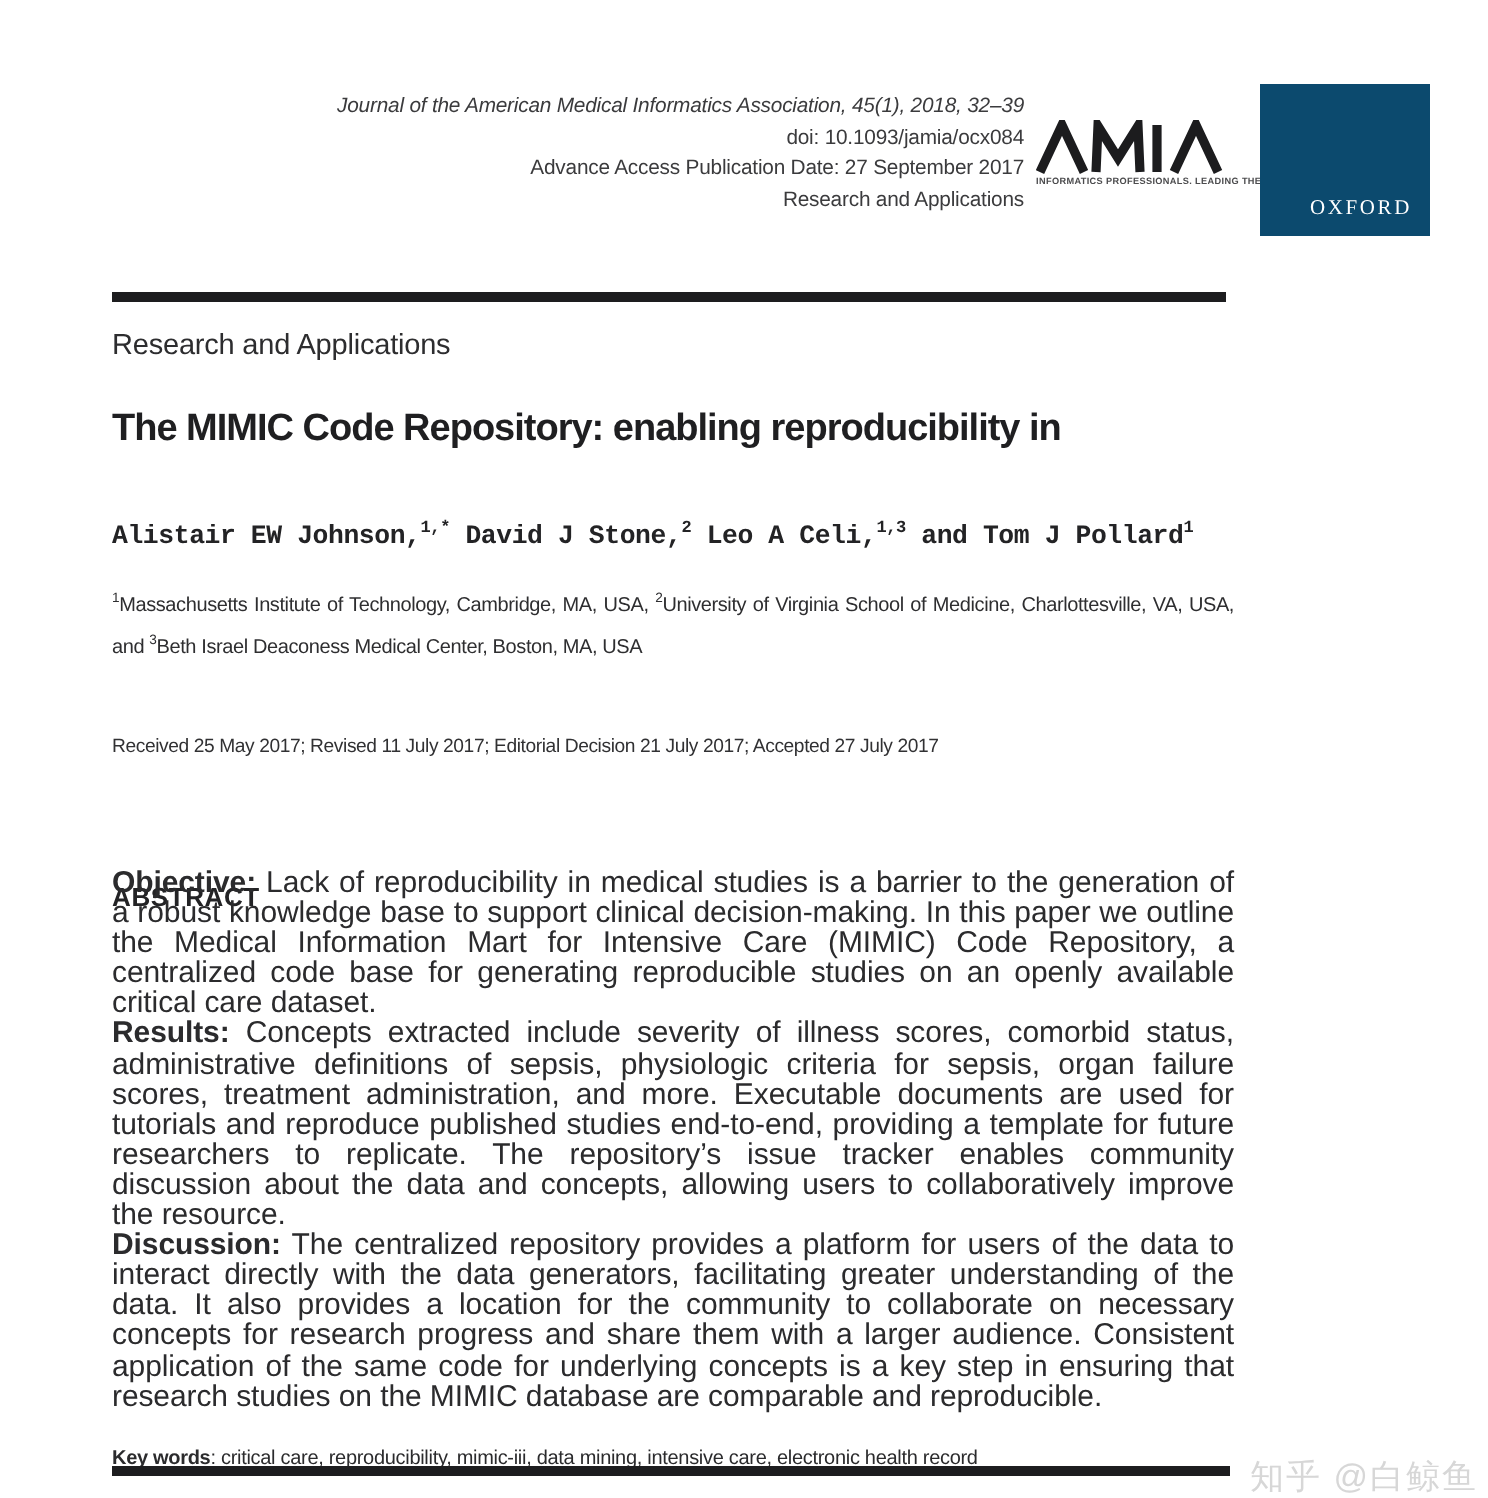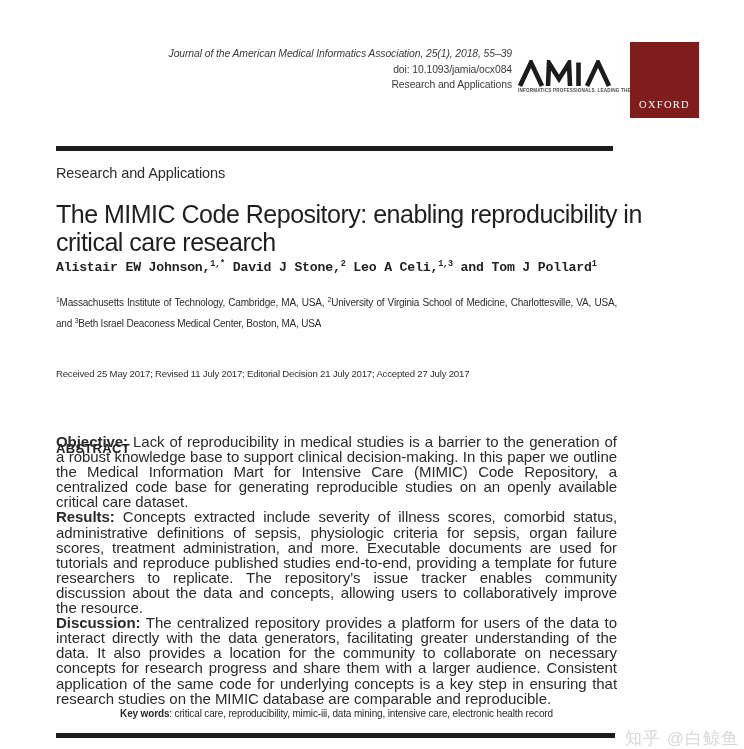--- a/index.html
+++ b/index.html
@@ -40,21 +40,21 @@
   .rule{position:absolute;left:56px;background:#1d1d1f;}
   .rule-top{top:146px;width:557px;height:4.5px;}
   .rule-bottom{top:733px;width:559px;height:4.5px;}
   
   .section-label{
     position:absolute;left:56px;top:165px;
     font-size:14.5px;color:#2d2d2f;letter-spacing:-0.1px;
   }
   .title{
     position:absolute;left:56px;top:201px;width:600px;
-    font-size:25px;font-weight:400;line-height:27.5px;
+    font-size:19px;font-weight:700;line-height:27.5px;
     color:#1f1f21;letter-spacing:-0.5px;
     white-space:nowrap;
   }
   .authors{
     position:absolute;left:56px;top:259px;width:600px;
     font-size:13.2px;font-weight:700;color:#232325;
     letter-spacing:-0.2px;white-space:nowrap;font-family:Liberation Mono, monospace;
   }
   .authors sup{font-size:8.5px;font-weight:700;}
   .affils{
@@ -78,66 +78,66 @@
     font-size:13px;font-weight:700;letter-spacing:0.3px;color:#232325;margin-top:45px;
   }
   .abs-body{
     position:absolute;left:56px;top:434px;width:561px;
     font-size:15px;line-height:15.1px;letter-spacing:-0.05px;
     text-align:justify;color:#2b2b2d;
   }
   .abs-body p{margin:0;}
   .abs-body b{font-weight:700;}
   .keywords{
-    position:absolute;left:56px;top:708px;width:561px;
-    font-size:10px;letter-spacing:-0.15px;color:#2b2b2d;text-align:center;
+    position:absolute;left:56px;top:724px;width:561px;
+    font-size:10px;letter-spacing:-0.15px;color:#2b2b2d;
   }
   .keywords b{font-weight:700;}
   
   .watermark{
     position:absolute;right:5px;top:707px;
     font-size:17px;color:#d7d7d7;letter-spacing:1px;
     white-space:nowrap;
     margin-top:20px;
   }
 </style>
 </head>
 <body>
 
 <div class="page">
 
   <div class="hdr-block">
-    <div class="it">Journal of the American Medical Informatics Association, 25(1), 2018, 55–39</div>
+    <div class="it">Journal of the American Medical Informatics Association, 45(1), 2018, 32–39</div>
     <div>doi: 10.1093/jamia/ocx084</div>
+    <div>Advance Access Publication Date: 27 September 2017</div>
     <div>Research and Applications</div>
   </div>
 
   <div class="amia">
     <svg width="104" height="27" viewBox="0 0 104 27" aria-hidden="true">
       <g fill="none" stroke="#1c1c1e" stroke-width="4.6" stroke-linecap="butt" stroke-linejoin="miter">
         <polyline points="2,26 13,2.5 24,26"></polyline>
         <polyline points="30,26 31,3 41,19 51,3 52,26"></polyline>
         <line x1="60.5" y1="2.5" x2="60.5" y2="26"></line>
         <polyline points="69,26 80,2.5 91,26"></polyline>
       </g>
     </svg>
     <span class="amia-tagline">INFORMATICS PROFESSIONALS. LEADING THE WAY.</span>
   </div>
 
-  <div class="oxford" style="background:#7f1d1d;">
+  <div class="oxford" style="background:#0c4a6e;padding-left:16px;">
     <span>OXFORD</span>
   </div>
 
   <div class="rule rule-top"></div>
 
   <div class="section-label">Research and Applications</div>
 
   <div class="title">
     <div>The MIMIC Code Repository: enabling reproducibility in</div>
-    <div>critical care research</div>
   </div>
 
   <div class="authors">Alistair EW Johnson,<sup>1,*</sup> David J Stone,<sup>2</sup> Leo A Celi,<sup>1,3</sup> and Tom J Pollard<sup>1</sup></div>
 
   <div class="affils"><sup>1</sup>Massachusetts Institute of Technology, Cambridge, MA, USA, <sup>2</sup>University of Virginia School of Medicine, Charlottesville, VA, USA, and <sup>3</sup>Beth Israel Deaconess Medical Center, Boston, MA, USA</div>
 
 
   <div class="dates">Received 25 May 2017; Revised 11 July 2017; Editorial Decision 21 July 2017; Accepted 27 July 2017</div>
 
   <div class="abs-head">ABSTRACT</div>

